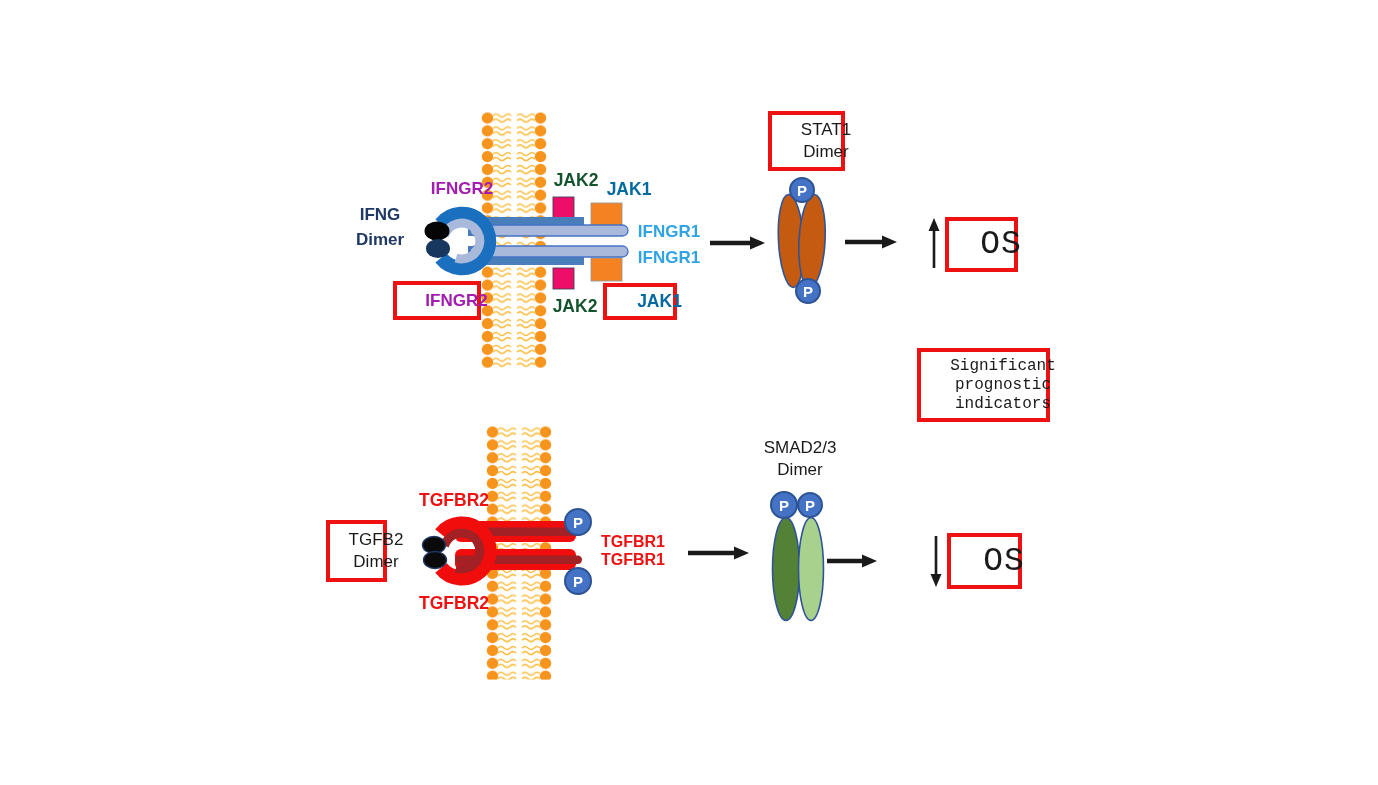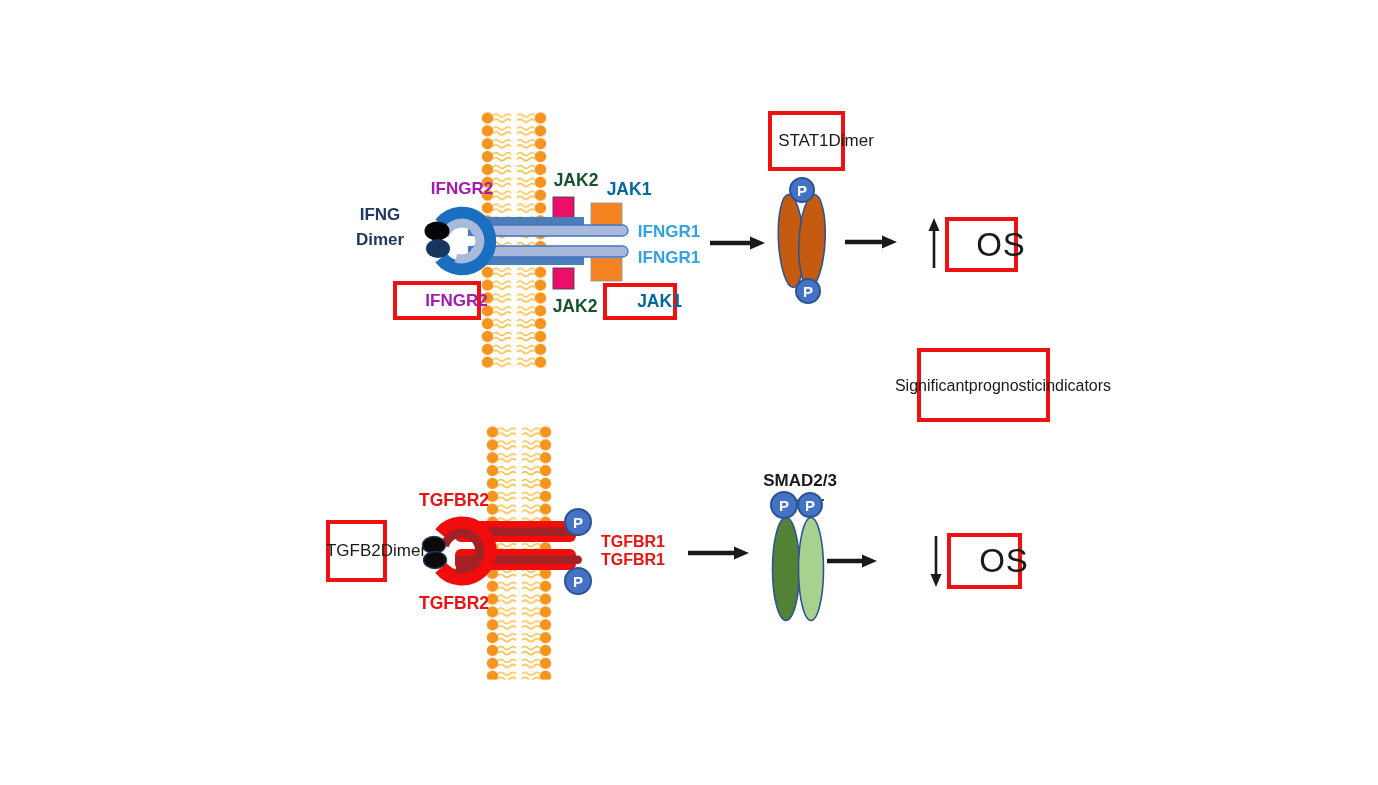--- a/index.html
+++ b/index.html
@@ -2,36 +2,36 @@
 <html><head>
 <meta charset="utf-8">
 <style>
   html,body{margin:0;padding:0;background:#fff;}
   .canvas{
     position:relative;width:1378px;height:785px;background:#ffffff;
     font-family:"Liberation Sans",sans-serif;overflow:hidden;
   }
   .layer-svg{position:absolute;left:0;top:0;z-index:1;}
   .lbl{position:absolute;z-index:2;font-weight:bold;font-size:17px;text-align:center;white-space:nowrap;}
-  .lbl.reg{font-weight:bold;margin-top:33px;}
+  .lbl.reg{font-weight:normal;}
   .blue{color:#a21caf;}
   .navy{color:#1F3864;}
   .cyan{color:#2FA3E4;}
   .magenta{color:#14532d;}
   .orange{color:#0369a1;}
   .red{color:#EE1111;}
   .black{color:#1a1a1a;}
   .rbox{
     position:absolute;z-index:2;border:4px solid #EE1111;background:#ffffff;
-    display:flex;flex-direction:row;align-items:center;justify-content:center;
+    display:flex;flex-direction:column;align-items:center;justify-content:center;
     text-align:center;box-sizing:border-box;padding-left:39px;
   }
   .rbox .line{font-size:17px;line-height:22px;color:#1a1a1a;}
-  .os-text{font-size:33px;color:#1a1a1a;letter-spacing:1px;}
-  .legend .line{font-size:16px;line-height:19px;color:#1a1a1a;}
+  .os-text{font-size:33px;color:#1a1a1a;letter-spacing:1px;font-family:Liberation Mono, monospace;}
+  .legend .line{font-size:16px;line-height:19px;color:#1a1a1a;font-family:Liberation Mono, monospace;}
   .two-line{line-height:25px;}
   .pcirc{
     position:absolute;z-index:3;border-radius:50%;background:#4472C4;border:2px solid #2E5395;
     color:#fff;font-weight:bold;font-size:15px;display:flex;align-items:center;justify-content:center;
     box-sizing:border-box;
   }
 </style>
 </head>
 <body>
 

